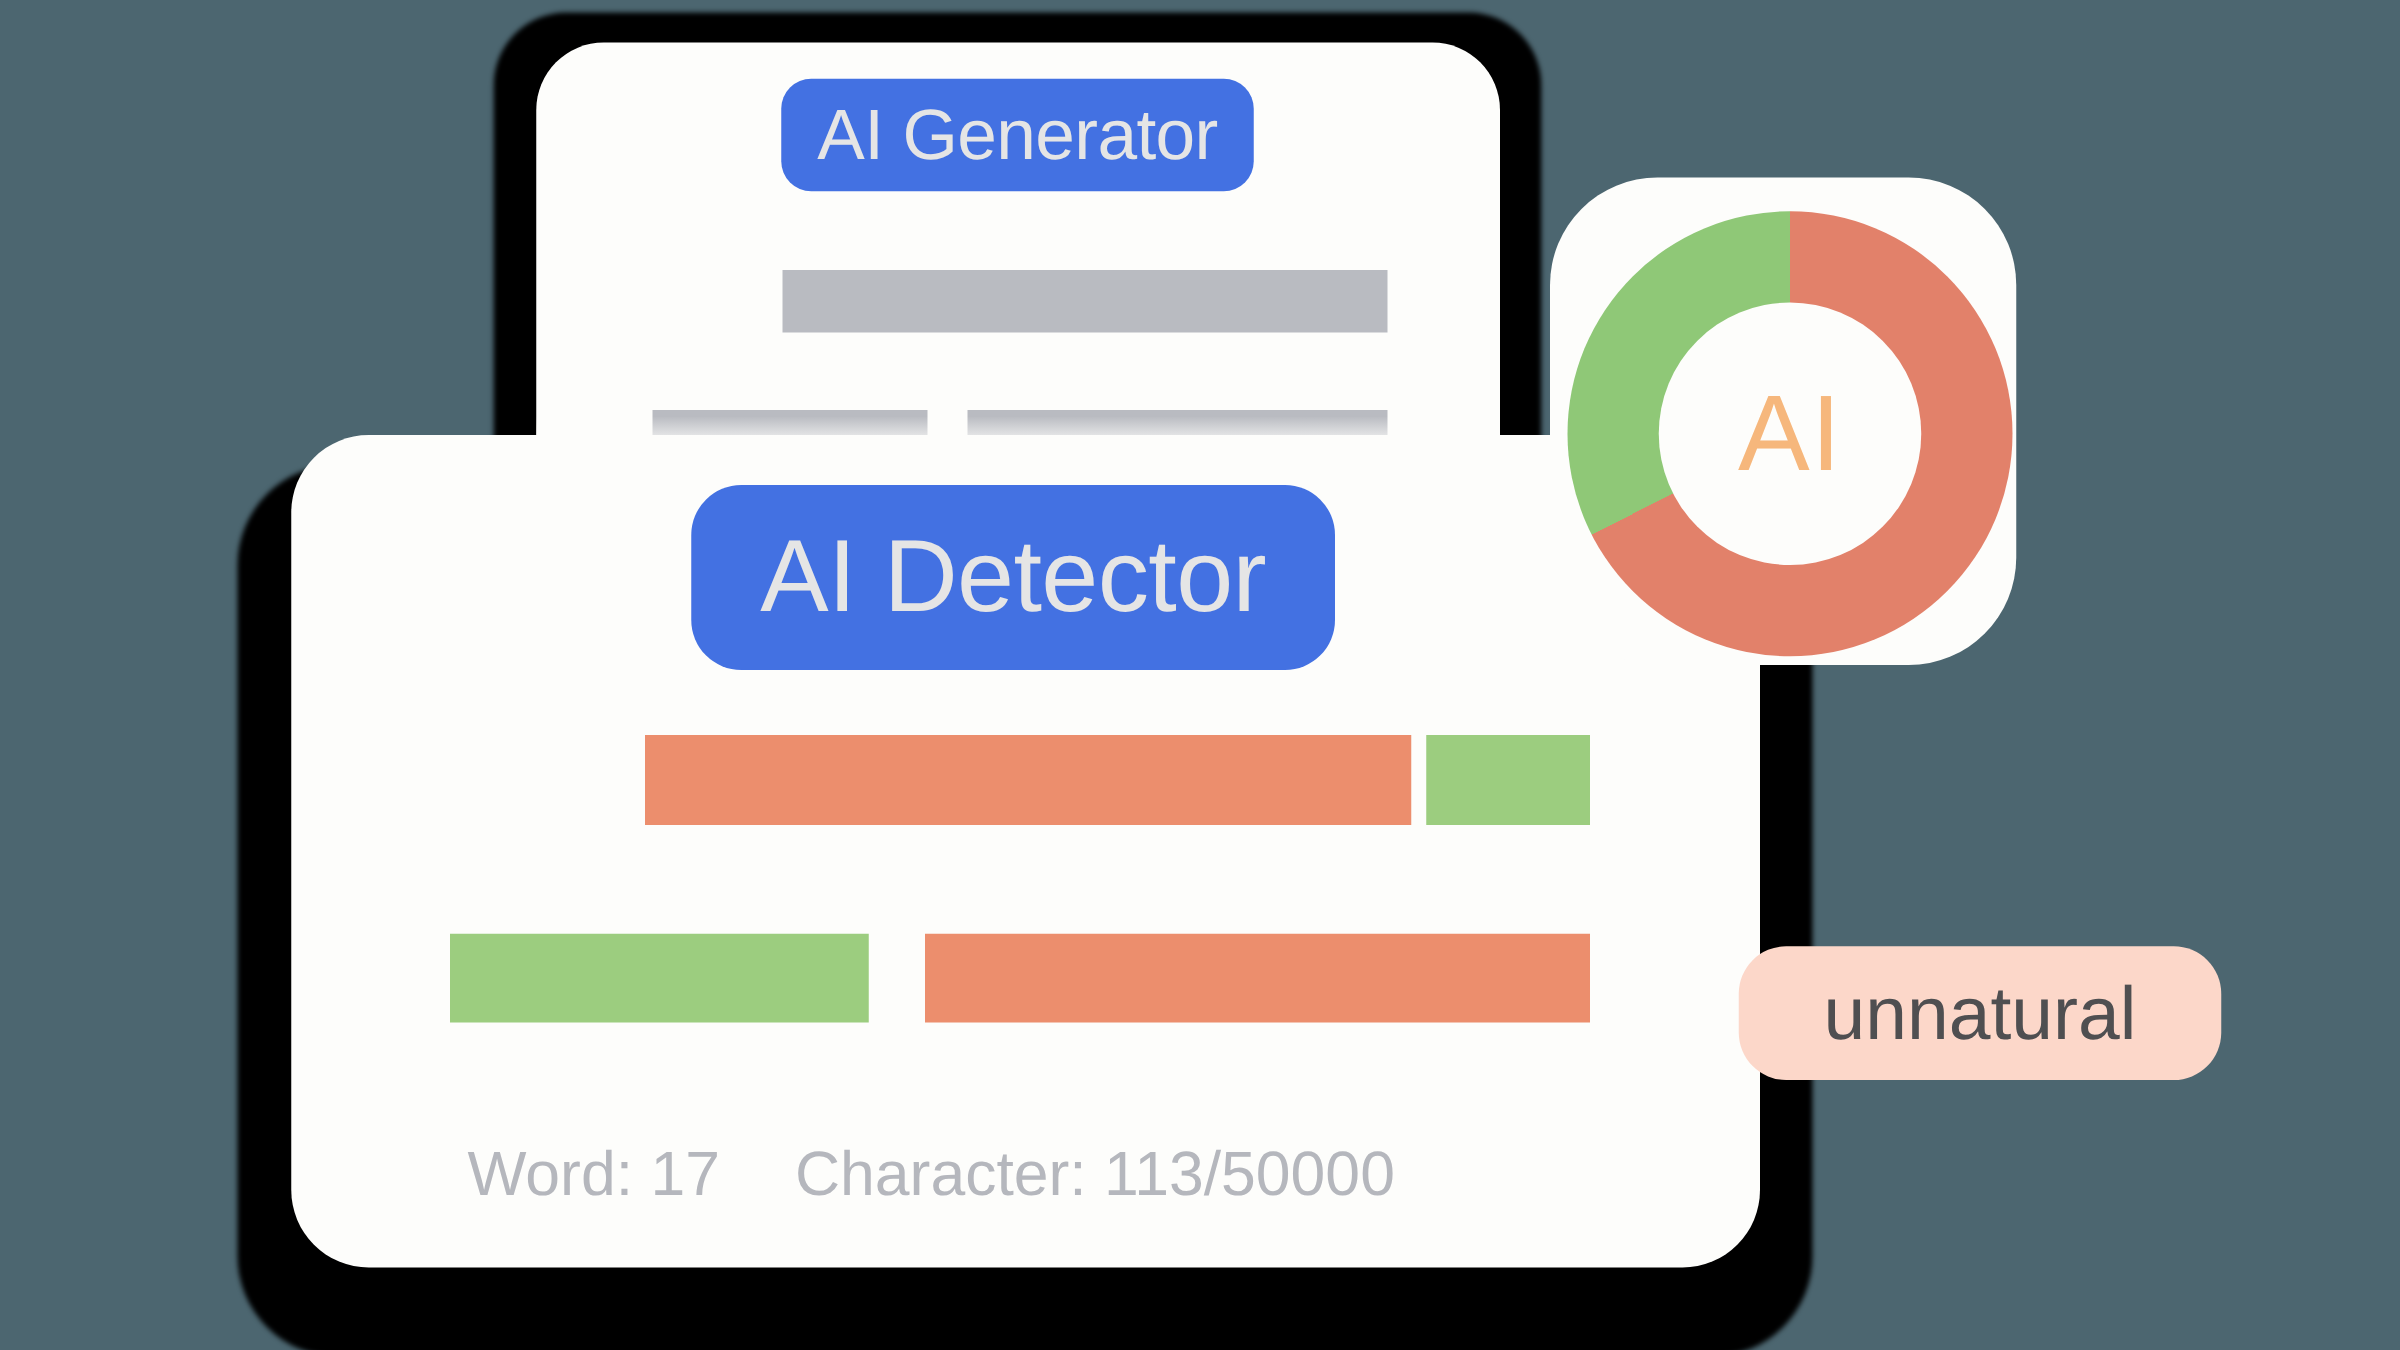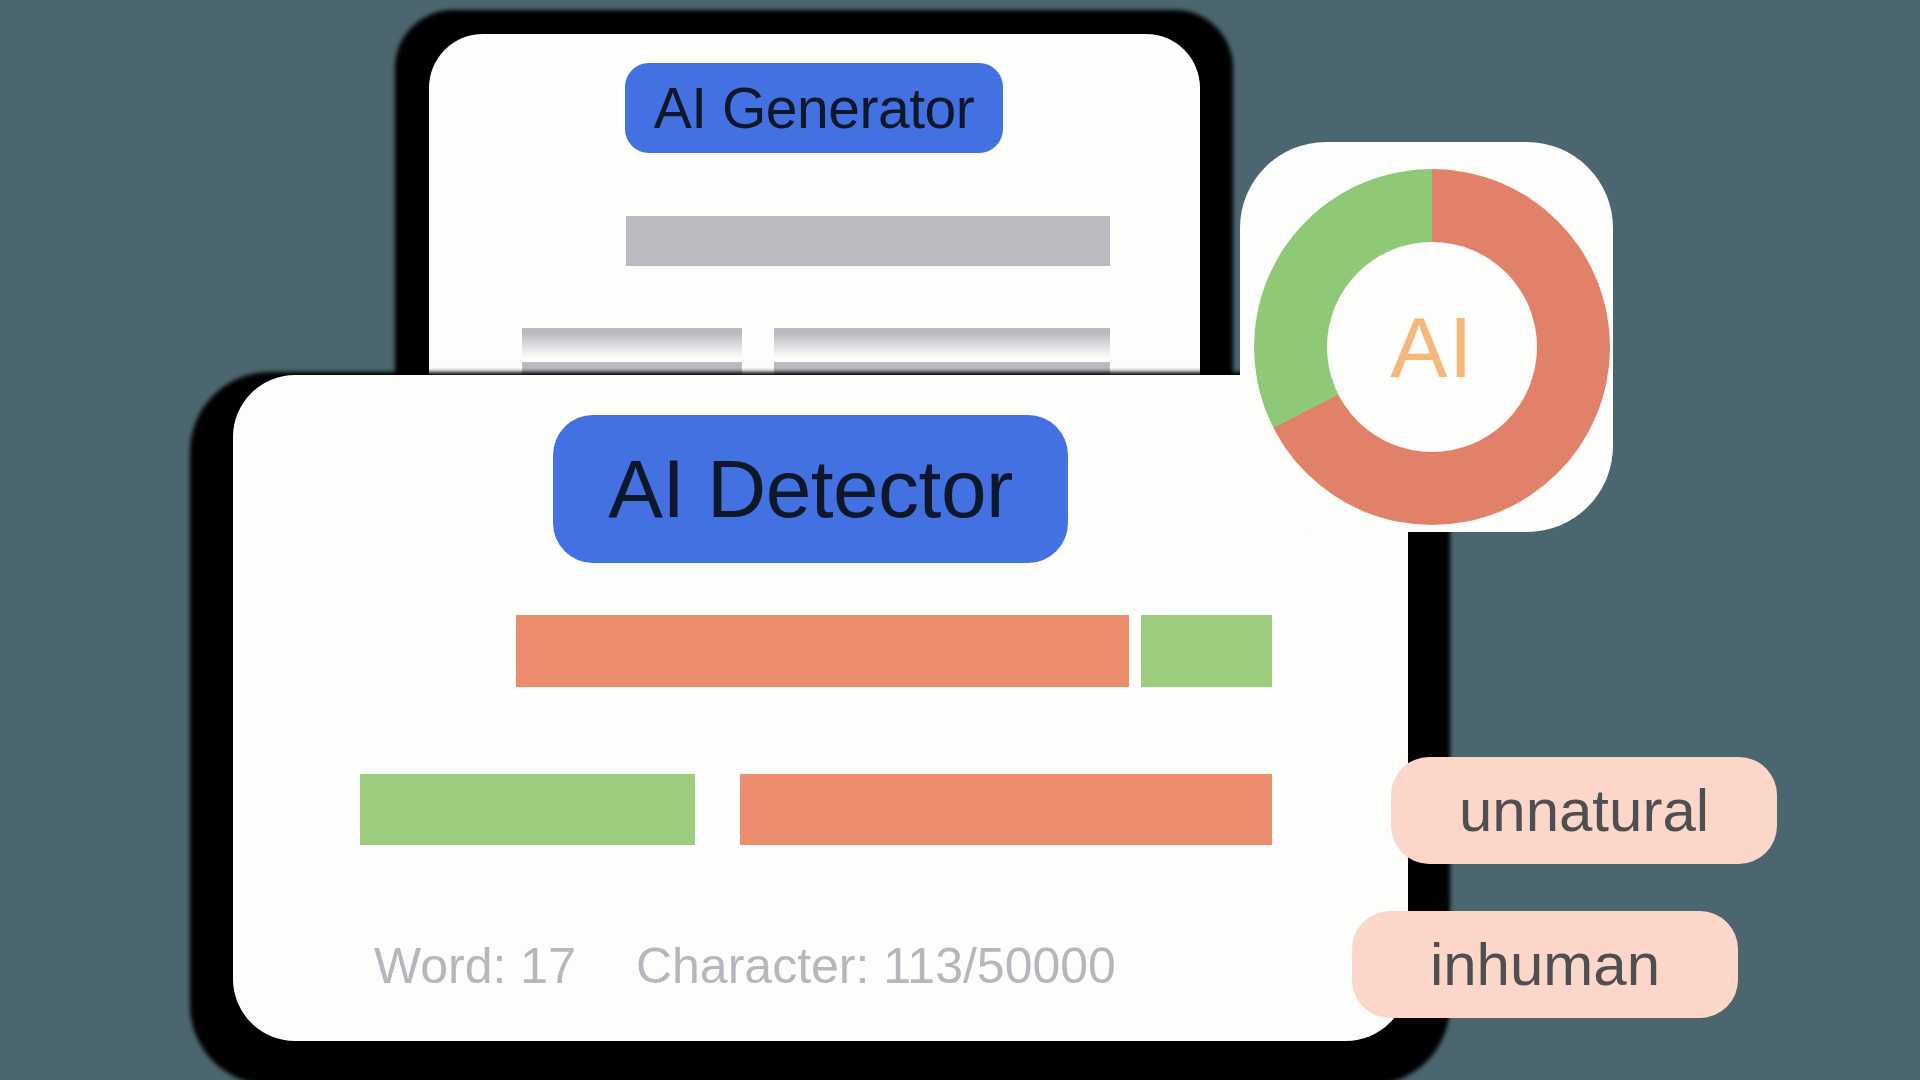--- a/index.html
+++ b/index.html
@@ -6,28 +6,28 @@
   .stage{
     position:relative;width:1920px;height:1080px;overflow:hidden;
     background:var(--bg,#4C6670);
     font-family:"Liberation Sans",sans-serif;
   }
   .shadow{position:absolute;background:var(--shadow,#000);filter:blur(2px);}
   .shadow-gen{left:395px;top:10px;width:838px;height:580px;border-radius:58px;}
   .shadow-det{left:190px;top:372px;width:1260px;height:713px;border-radius:80px;}
   .card{position:absolute;background:var(--card,#FDFDFB);}
   .gen-card{left:429px;top:34px;width:771px;height:500px;border-radius:54px;}
-  .det-card{left:233px;top:375px;width:1175px;height:666px;border-radius:62px;}
+  .det-card{left:233px;top:348px;width:1175px;height:666px;border-radius:62px;}
   .fade-strip{
     position:absolute;left:429px;top:333px;width:771px;height:29px;
     background:linear-gradient(to top,var(--card,#FDFDFB) 15%,rgba(253,253,251,0));
   }
   .badge{
     position:absolute;display:flex;align-items:center;justify-content:center;
-    background:var(--blue,#4371E2);color:#0f172a;letter-spacing:-0.5px;
+    background:var(--blue,#4371E2);color:#e5e5e5;letter-spacing:-0.5px;
   }
   .badge-gen{left:196px;top:29px;width:378px;height:90px;border-radius:24px;font-size:57px;}
   .badge-det{left:320px;top:40px;width:515px;height:148px;border-radius:40px;font-size:82px;}
   .ph-bar{position:absolute;background:var(--gray-bar,#B9BBC1);height:50px;}
   .ph1{left:197px;top:182px;width:484px;}
   .ph2{left:93px;top:294px;width:220px;}
   .ph3{left:345px;top:294px;width:336px;}
   .hl-bar{position:absolute;height:72px;}
   .hl-salmon{background:var(--salmon,#EC8E6D);}
   .hl-green{background:var(--green,#9CCD7F);}
@@ -99,15 +99,14 @@
 
   <div class="icon-card">
     <div class="donut">
       <div class="donut-hole">
         <span class="ai-label">AI</span>
       </div>
     </div>
   </div>
 
   <div class="pill pill-2">unnatural</div>
-  <div class="pill pill-3">inhuman</div>
 
 </div>
 
 </body></html>

